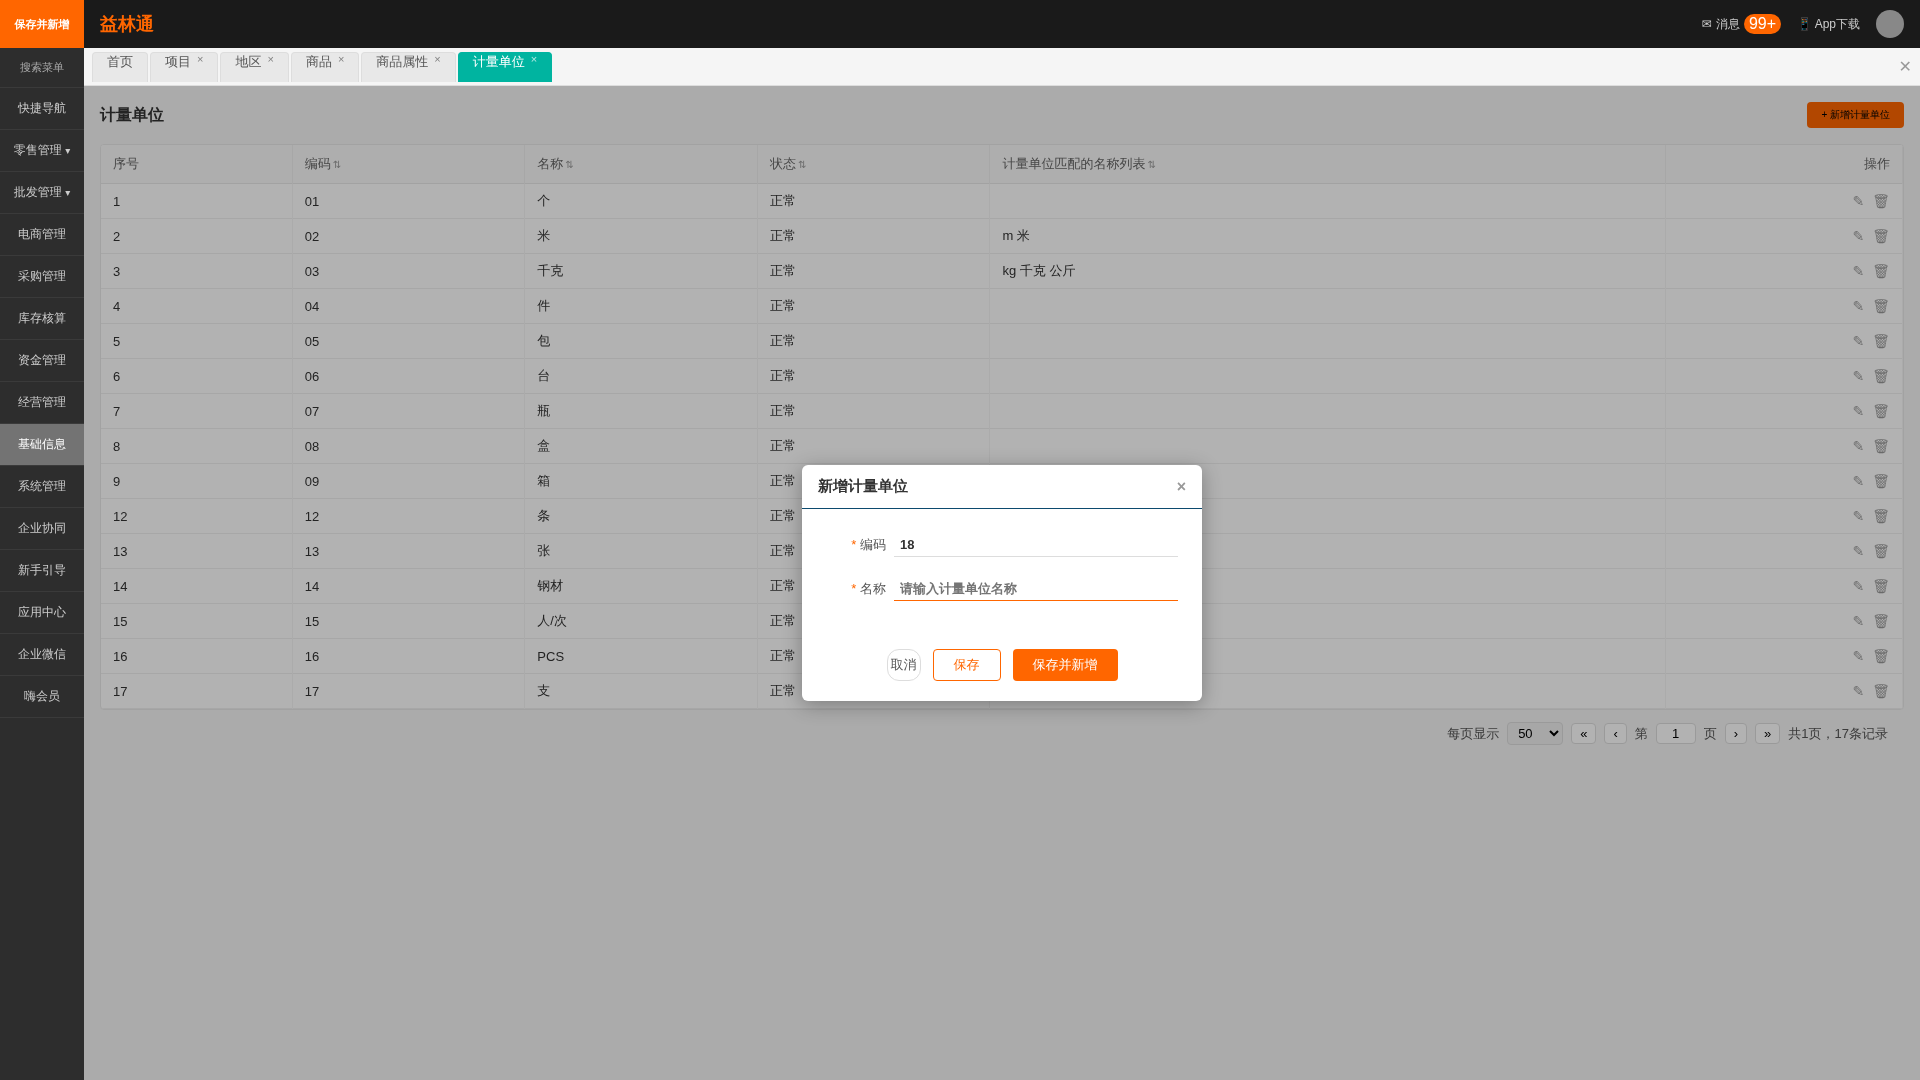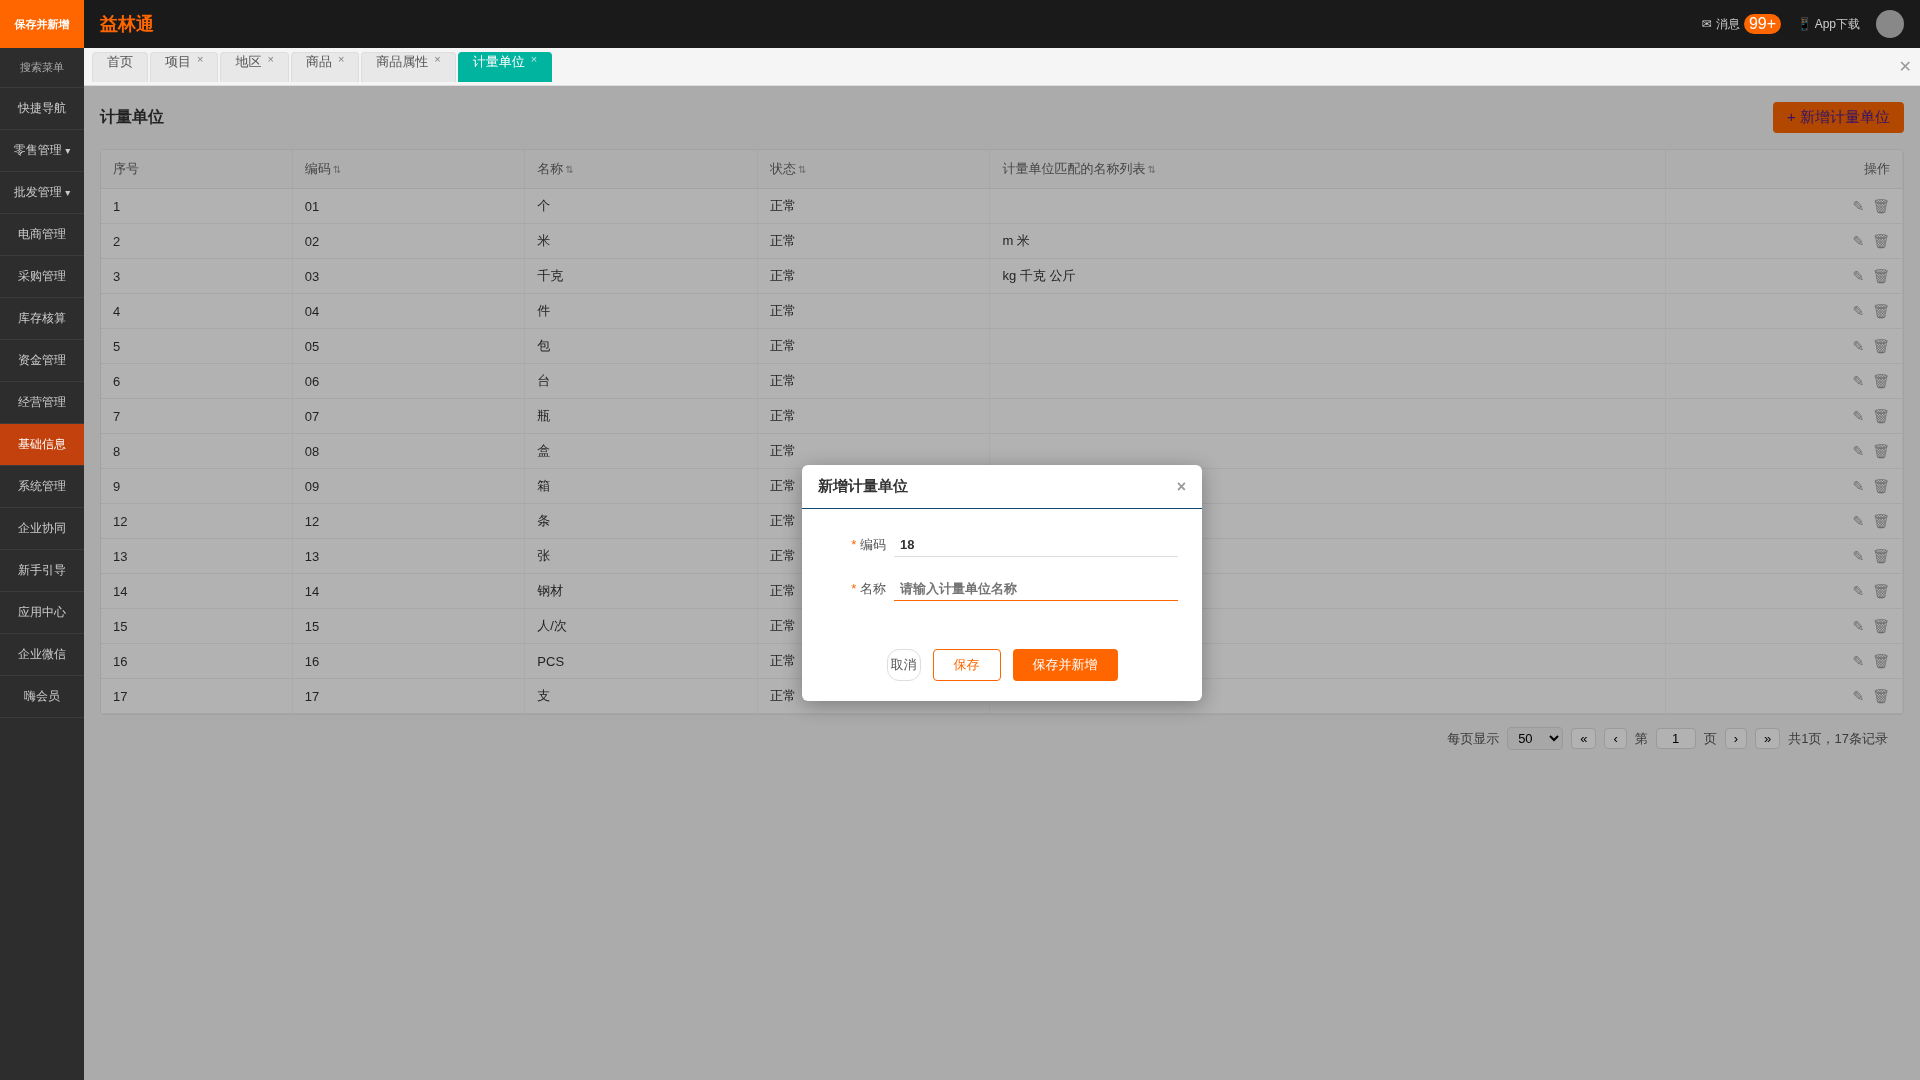--- a/index.html
+++ b/index.html
@@ -26,21 +26,21 @@
       padding: 0 8px;
     }
     .sidebar-item {
       color: #ccc;
       font-size: 12px;
       text-align: center;
       padding: 12px 4px;
       cursor: pointer;
       border-bottom: 1px solid #3a3a3a;
     }
-    .sidebar-item.active { background: #c2410c; color: white; }
+    .sidebar-item.active { background: #737373; color: white; }
     .sidebar-search { color: #aaa; font-size: 11px; }
 
     
     .main {
       flex: 1;
       display: flex;
       flex-direction: column;
       height: 100%;
       overflow: hidden;
     }
@@ -101,25 +101,25 @@
 
     .page-header {
       display: flex;
       align-items: center;
       justify-content: space-between;
       margin-bottom: 16px;
     }
     .page-title { font-size: 16px; font-weight: bold; color: #333; }
     .btn-add {
       background: #f60;
-      color: #4c1d95;
+      color: #000000;
       border: none;
       border-radius: 4px;
       padding: 6px 14px;
-      font-size: 15px;
+      font-size: 10px;
       cursor: pointer;
     }
 
     
     .table-wrapper {
       background: white;
       border-radius: 4px;
       overflow: hidden;
       border: 1px solid #e8e8e8;
     }

